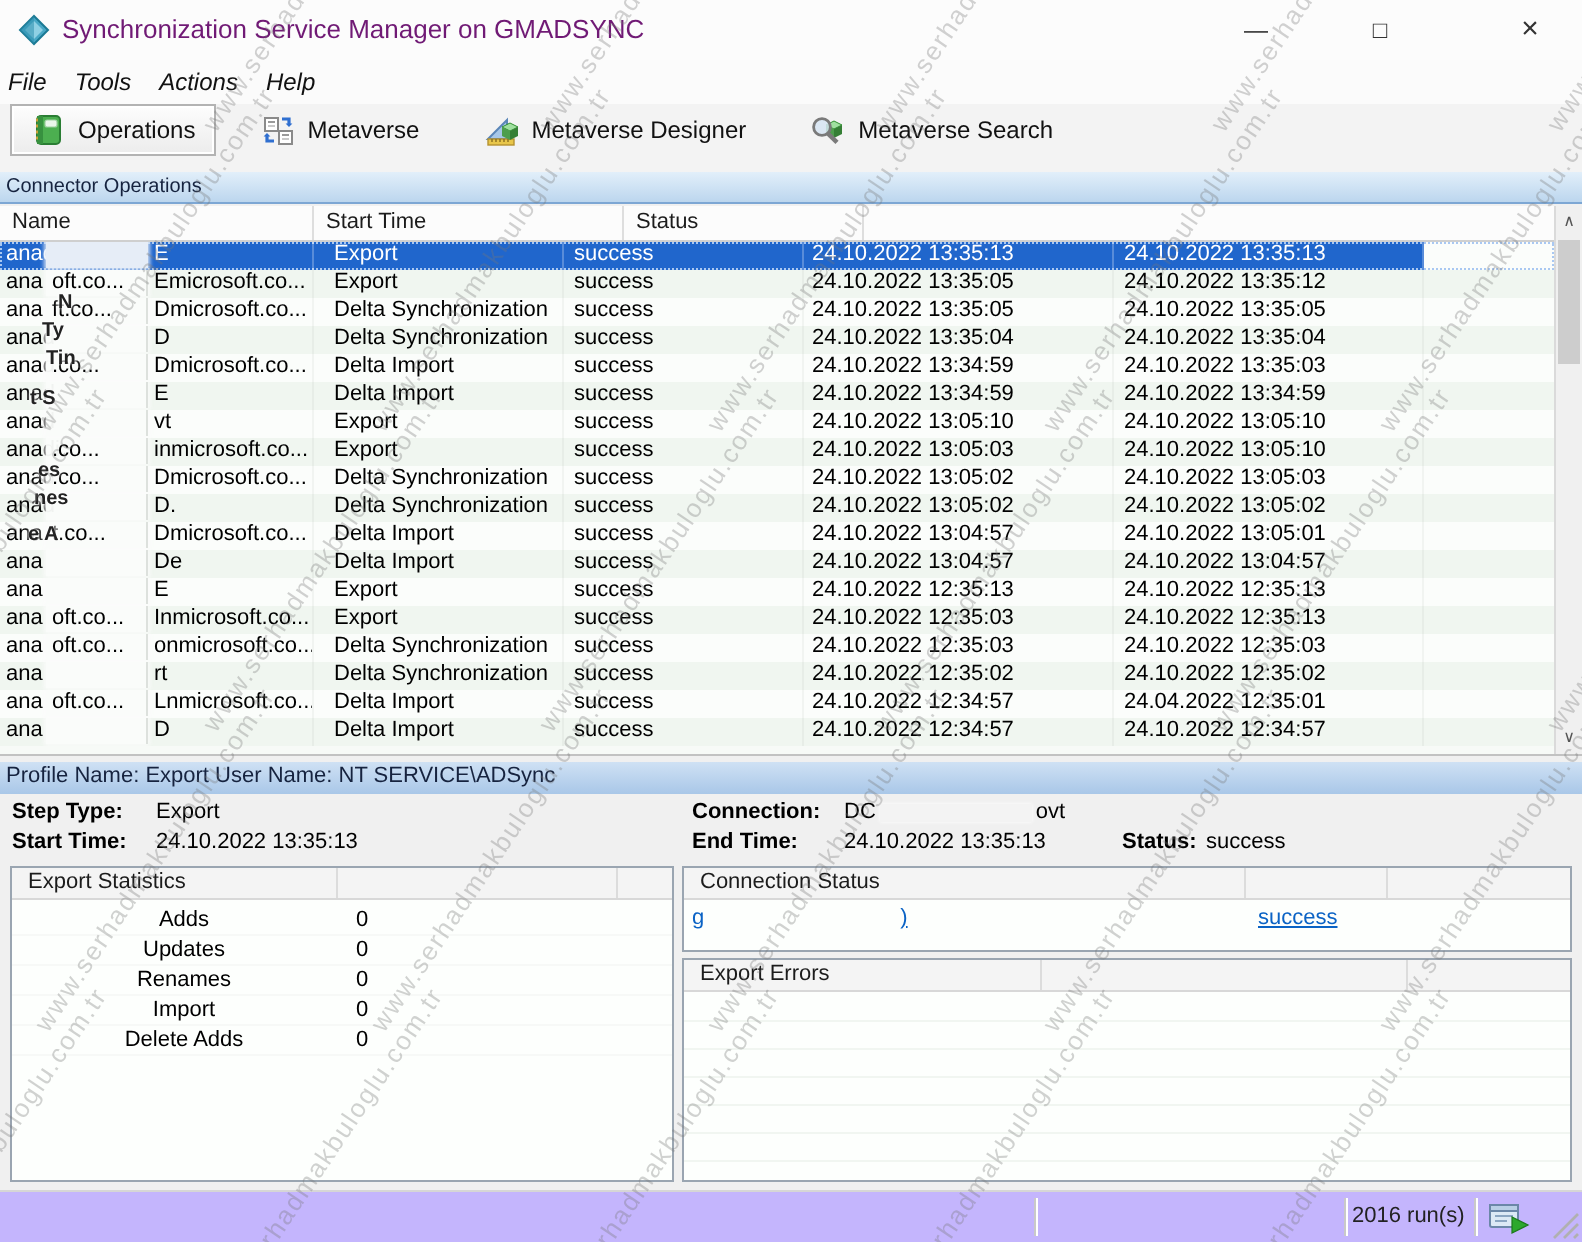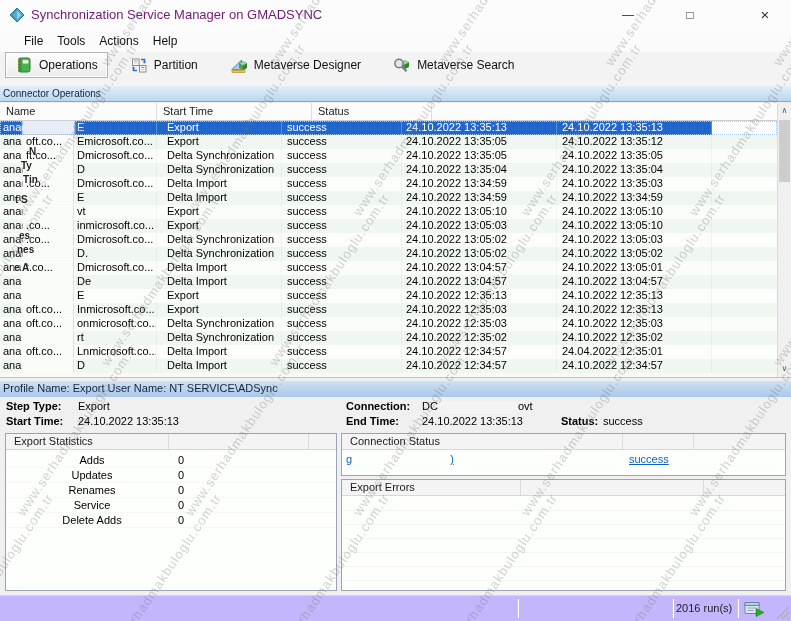--- a/index.html
+++ b/index.html
@@ -9,21 +9,21 @@
   
   .titlebar{position:absolute;top:0;left:0;right:0;height:30px;background:#fcfcfc;}
   .app-icon{position:absolute;left:9px;top:7px;width:16px;height:16px;}
   .title-text{position:absolute;left:31px;top:0;height:30px;line-height:30px;font-size:13px;color:#701a75;}
   .win-btn{position:absolute;top:0;width:46px;height:30px;text-align:center;line-height:30px;font-size:14px;color:#333;cursor:default;}
   .btn-min{left:605px;font-size:12px;}
   .btn-max{left:667px;font-size:12px;}
   .btn-close{left:742px;font-size:15px;}
 
   
-  .menubar{position:absolute;top:30px;left:0;right:0;height:22px;background:#fbfbfb;display:flex;align-items:center;padding-left:24px;}
+  .menubar{position:absolute;top:30px;left:0;right:0;height:22px;background:#fbfbfb;display:flex;align-items:center;padding-left:4px;font-style:italic;}
   .menu-item{font-size:12px;color:#111;padding:2px 10px 2px 0;margin-right:4px;}
 
   
   .toolbar{position:absolute;top:52px;left:0;right:0;height:34px;background:#f3f3f3;display:flex;align-items:flex-start;}
   .tb-btn{display:inline-flex;align-items:center;gap:6px;height:26px;padding:0 9px;margin-left:12px;font-size:12px;color:#111;border:1px solid transparent;background:transparent;}
   .tb-btn.selected{border:1px solid #b3b3b3;background:linear-gradient(#fdfdfd,#ececec);box-shadow:inset 0 0 0 1px #fff;margin-left:5px;}
   .tb-btn svg{display:block;}
 
   
   .section-bar{position:absolute;top:86px;left:0;right:0;height:16px;background:linear-gradient(#e2effa,#bcd6ee);border-bottom:1px solid #7da7d4;font-size:10px;line-height:15px;padding-left:3px;color:#16233f;}
@@ -136,21 +136,21 @@
         <rect x="4" y="4.5" width="3.5" height="1" fill="#9a9a9a"></rect>
           <rect x="4" y="6.5" width="3.5" height="1" fill="#c9c9c9"></rect>
         <rect x="9.5" y="9.5" width="6.5" height="6.5" fill="#fff" stroke="#8a8a8a"></rect>
         <rect x="11" y="11" width="3.5" height="1" fill="#9a9a9a"></rect>
           <rect x="11" y="13" width="3.5" height="1" fill="#c9c9c9"></rect>
         <path d="M11 3.5 h3.5 v3" fill="none" stroke="#2f6fd0" stroke-width="1.6"></path>
         <polygon points="14.5,7.5 12.8,5.8 16.2,5.8" fill="#2f6fd0"></polygon>
         <path d="M7 14.5 h-3.5 v-3" fill="none" stroke="#2f6fd0" stroke-width="1.6"></path>
         <polygon points="3.5,10.5 1.8,12.2 5.2,12.2" fill="#2f6fd0"></polygon>
       </svg>
-      <span>Partition</span>
+      <span>Metaverse</span>
     </div>
     <div class="tb-btn">
       <svg width="18" height="18" viewBox="0 0 18 18">
         <polygon points="2,13.5 11.5,4 11.5,13.5" fill="#a7c7e8" stroke="#5b86b8"></polygon>
         <rect x="2" y="13.5" width="13" height="3" fill="#e8c64a" stroke="#b5922f" stroke-width="0.7"></rect>
         <path d="M4 13.5 v1.5 M6 13.5 v1.5 M8 13.5 v1.5 M10 13.5 v1.5 M12 13.5 v1.5" stroke="#8c6f1e" stroke-width="0.7"></path>
         <polygon points="9,7.5 13,5.5 17,7.5 13,9.5" fill="#9fe09f" stroke="#2f8f2f" stroke-width="0.5"></polygon>
         <polygon points="9,7.5 13,9.5 13,14 9,12" fill="#4d9e4d"></polygon>
         <polygon points="13,9.5 17,7.5 17,12 13,14" fill="#357f35"></polygon>
       </svg>
@@ -356,21 +356,21 @@
         </div>
         <div class="stat-row">
           <span class="k">Updates</span>
           <span class="v">0</span>
         </div>
         <div class="stat-row">
           <span class="k">Renames</span>
           <span class="v">0</span>
         </div>
         <div class="stat-row">
-          <span class="k">Service</span>
+          <span class="k">Import</span>
           <span class="v">0</span>
         </div>
         <div class="stat-row">
           <span class="k">Delete Adds</span>
           <span class="v">0</span>
         </div>
       </div>
   </div>
 
   <div class="panel conn-panel">

